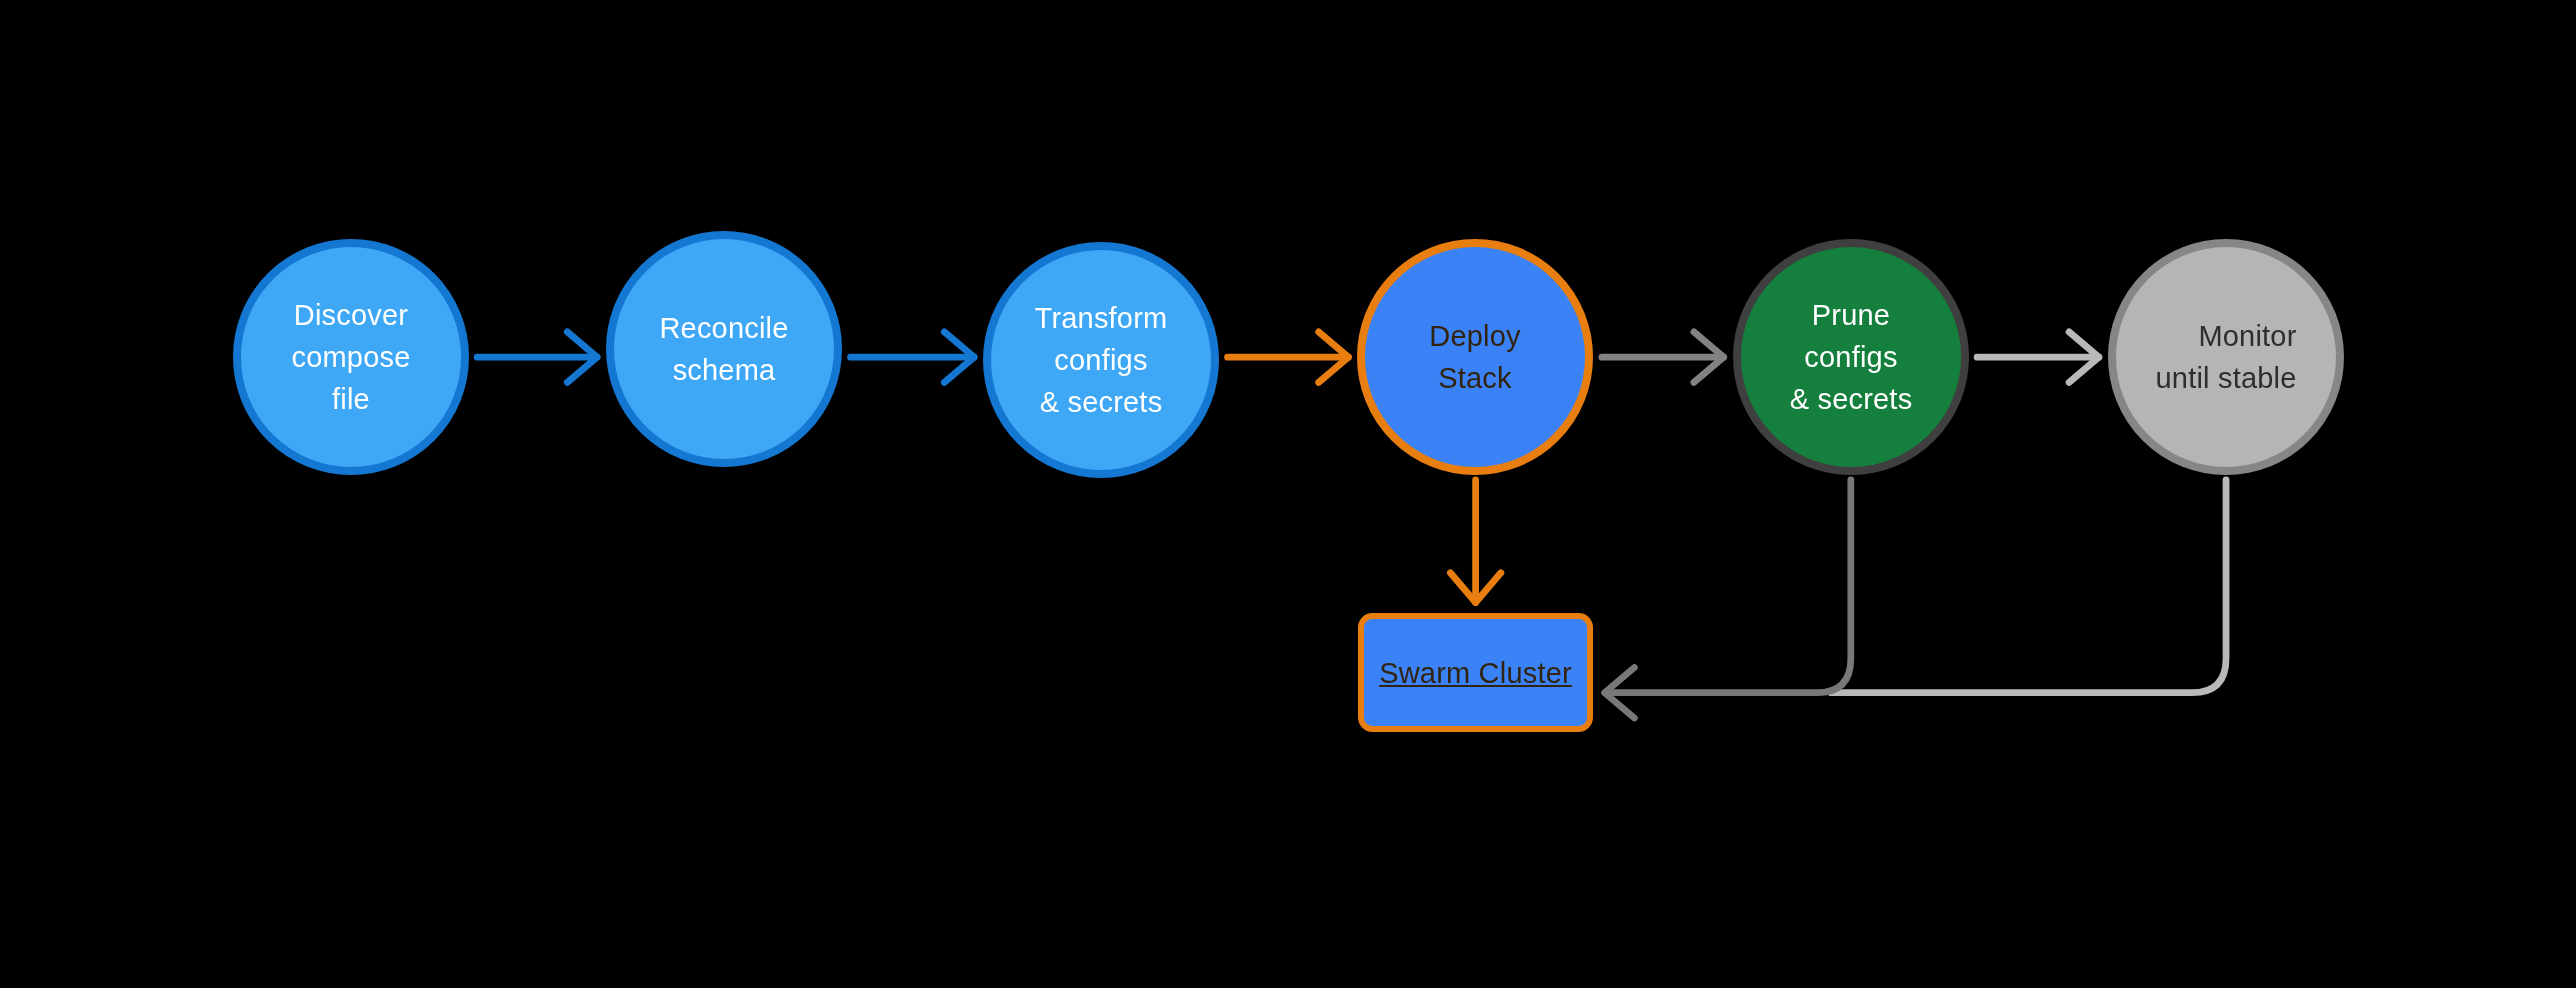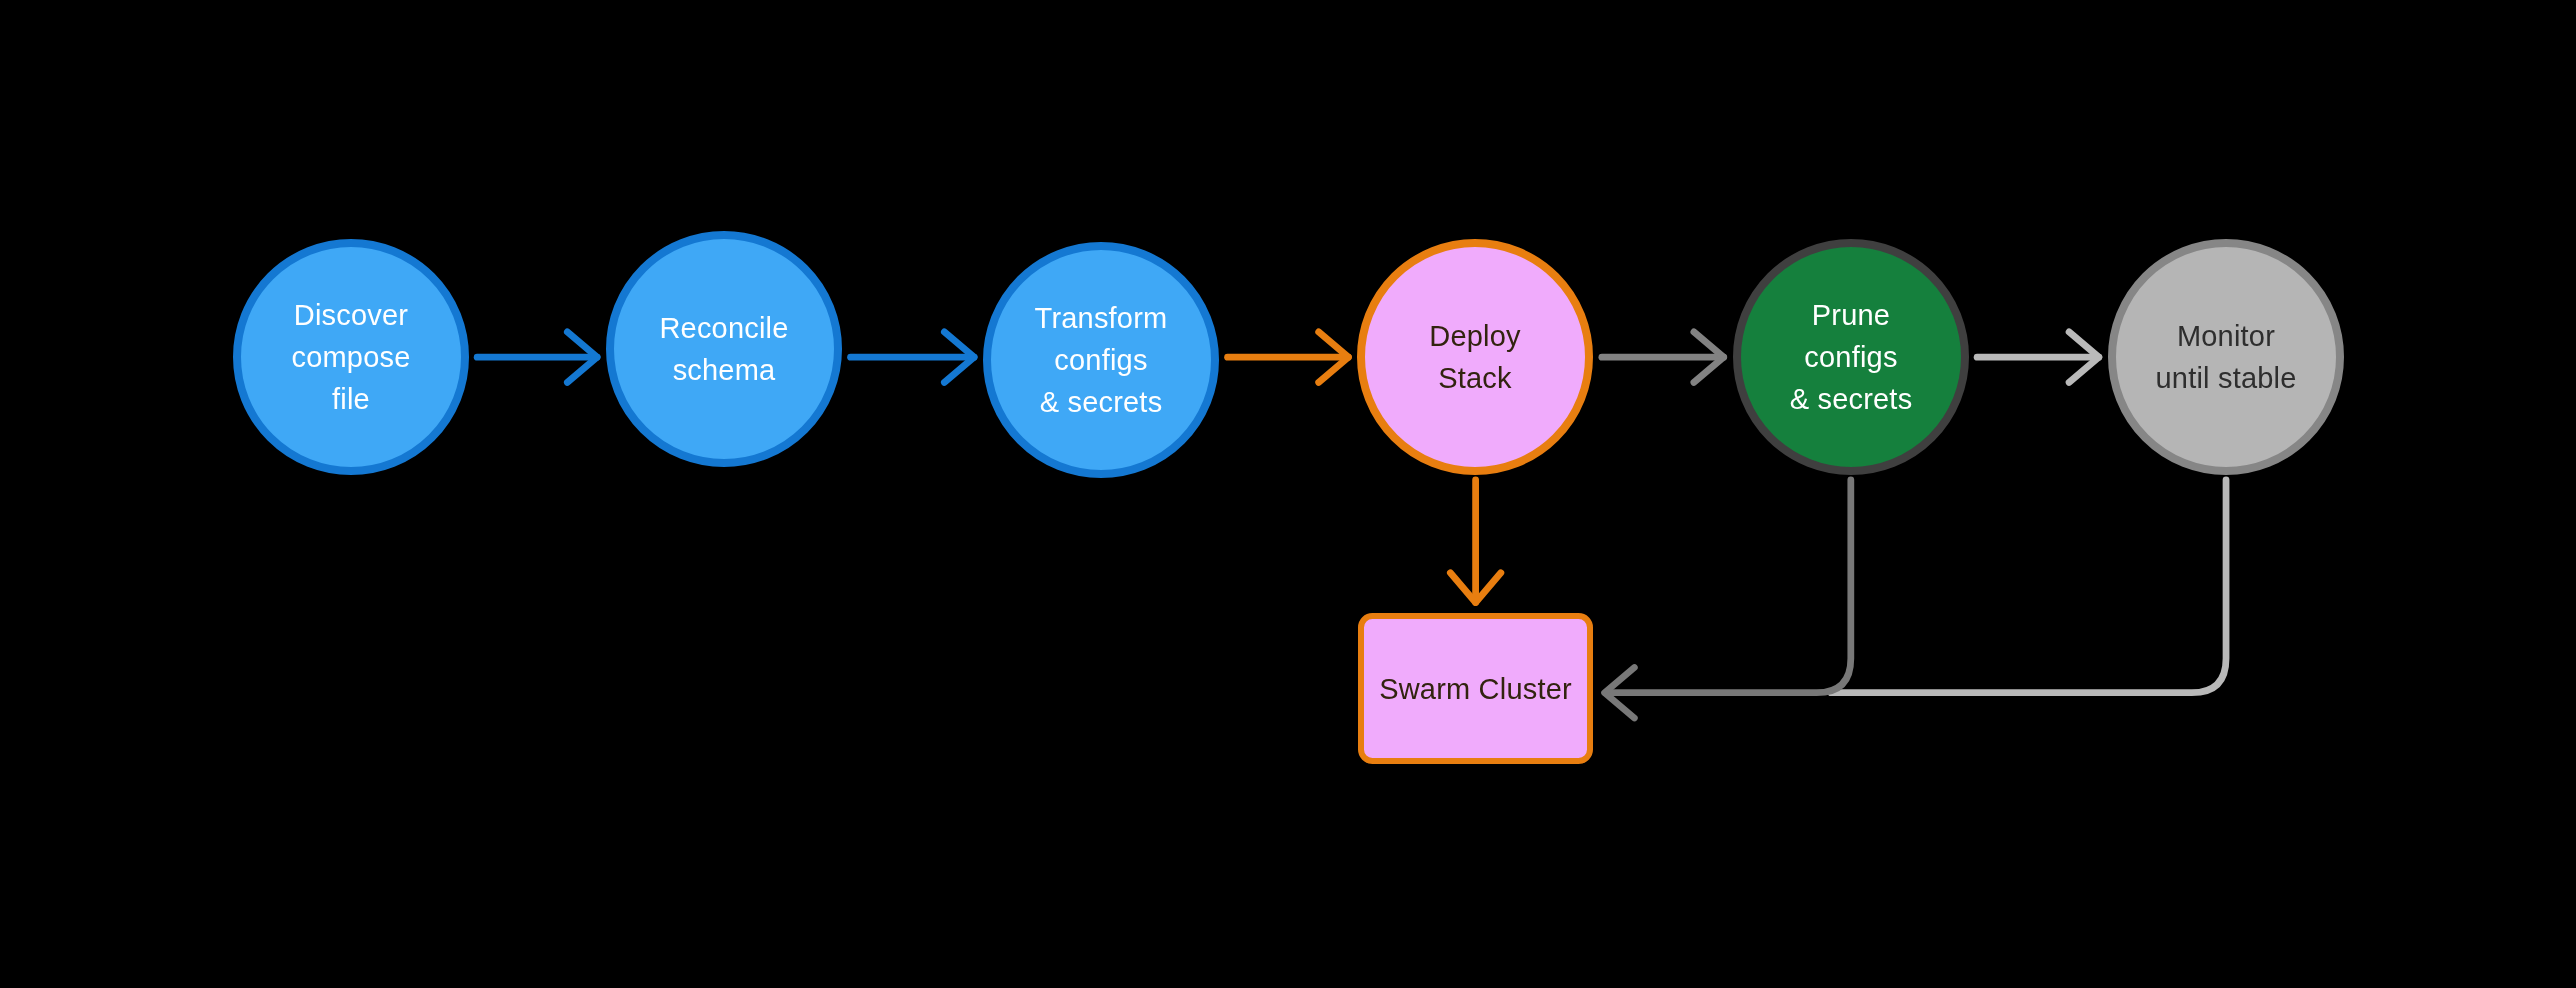--- a/index.html
+++ b/index.html
@@ -40,29 +40,30 @@
   }
   .node.circle {
     width: 236px;
     height: 236px;
     border-radius: 50%;
     border-style: solid;
     border-width: 8px;
   }
   .node.rect {
     width: 235px;
-    height: 151px;
+    height: 119px;
     border-radius: 14.4px;
     border-style: solid;
     border-width: 6.3px;
+    text-decoration: underline;
   }
   .node.blue   { background: #3FA8F6; border-color: #1478D2; color: #FFFFFF; }
-  .node.orange { background: #f0abfc; border-color: #E87E10; color: #32230F; }
+  .node.orange { background: #3b82f6; border-color: #E87E10; color: #32230F; }
   .node.darkgray  { background: #15803d; border-color: #3F3F3F; color: #FFFFFF; }
-  .node.lightgray { background: #B5B5B5; border-color: #868686; color: #2E2E2E; }
+  .node.lightgray { background: #B5B5B5; border-color: #868686; color: #2E2E2E; text-align: right; }
 </style>
 </head>
 <body>
 
 <div class="canvas">
 
   <svg class="edges-layer" viewBox="0 0 2856 1096" fill="none" stroke-width="7.5" stroke-linecap="round" stroke-linejoin="round">
 
     <g>
       <path d="M529 388 H662" stroke="#1478D2"></path>

